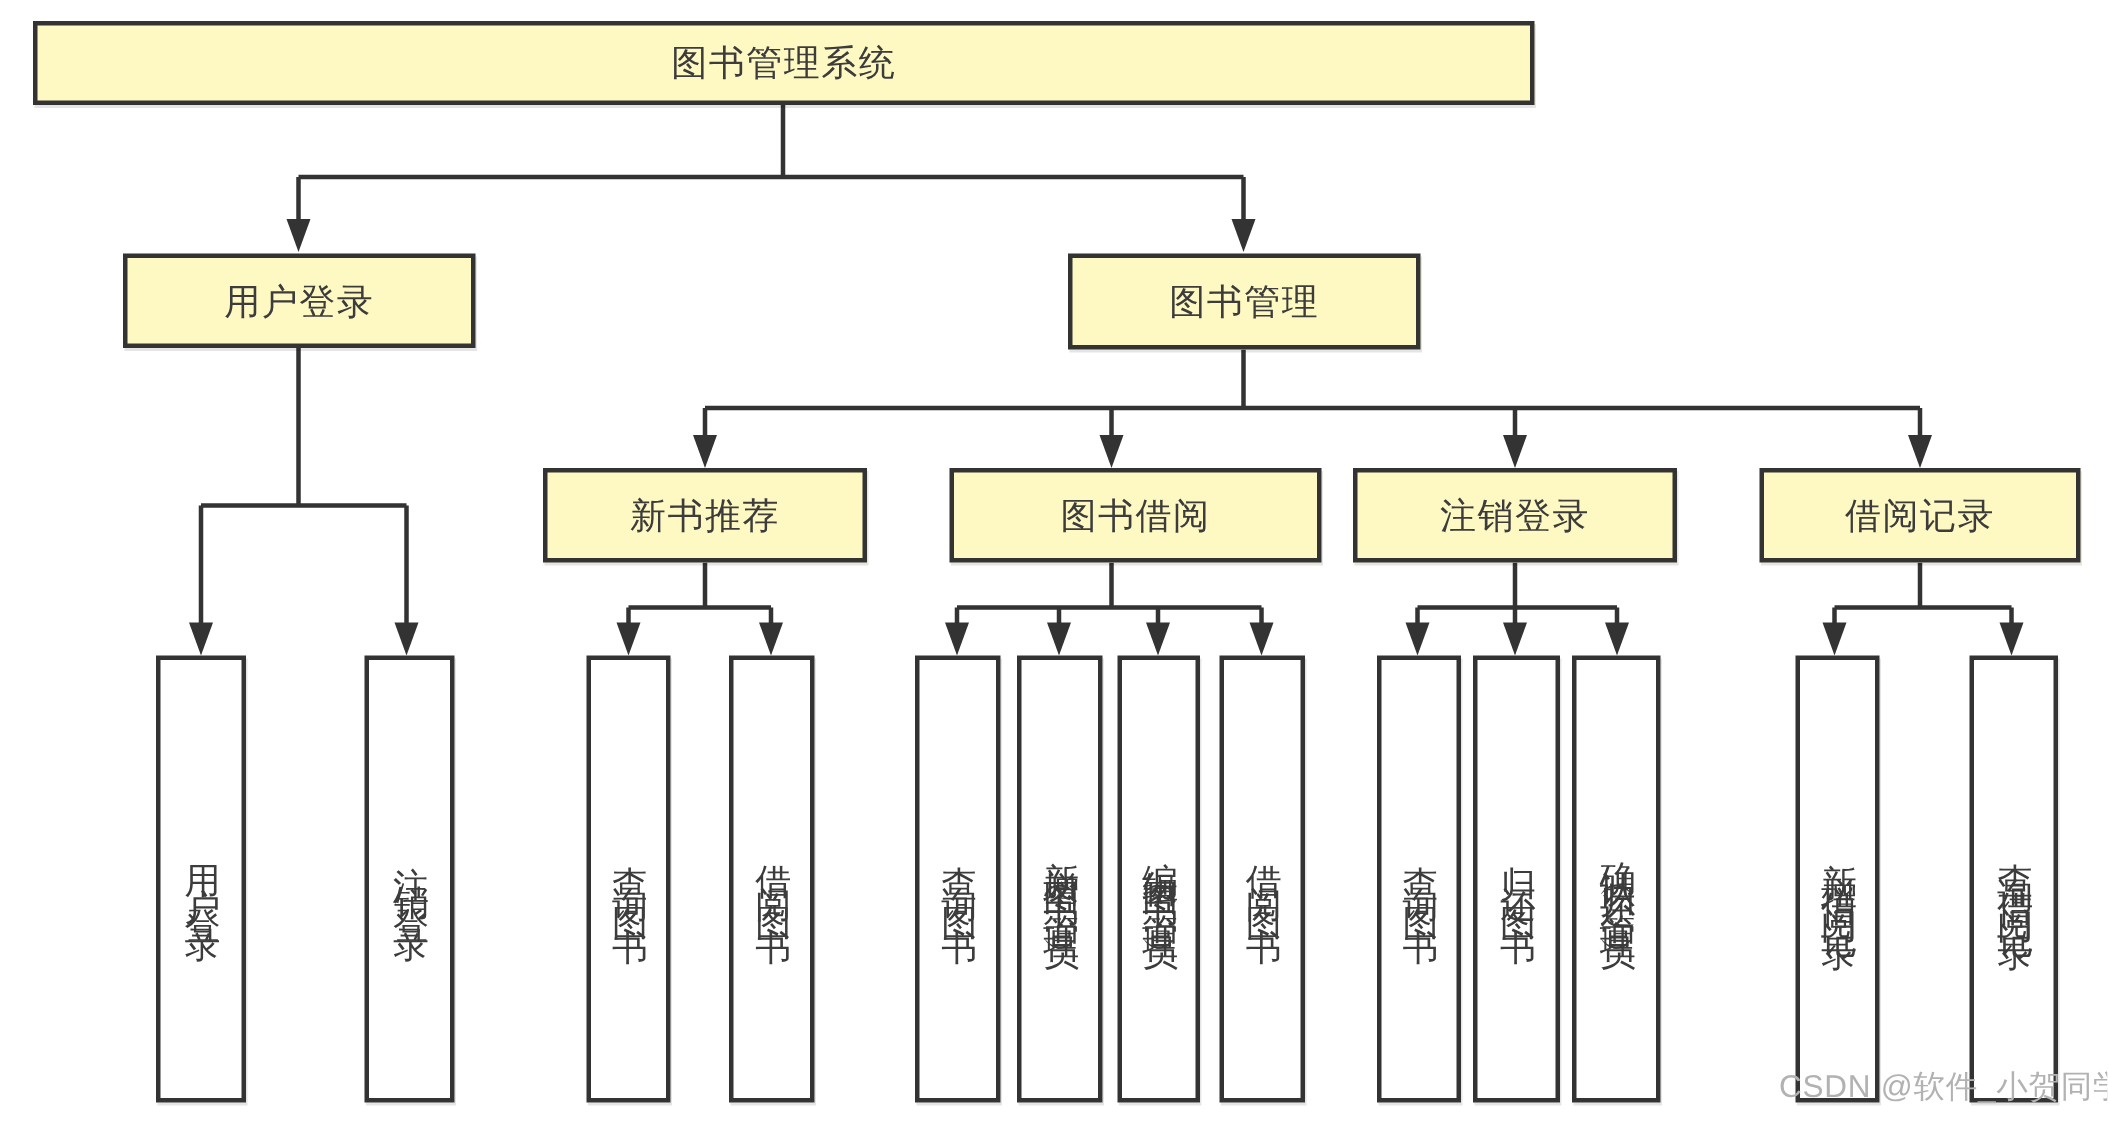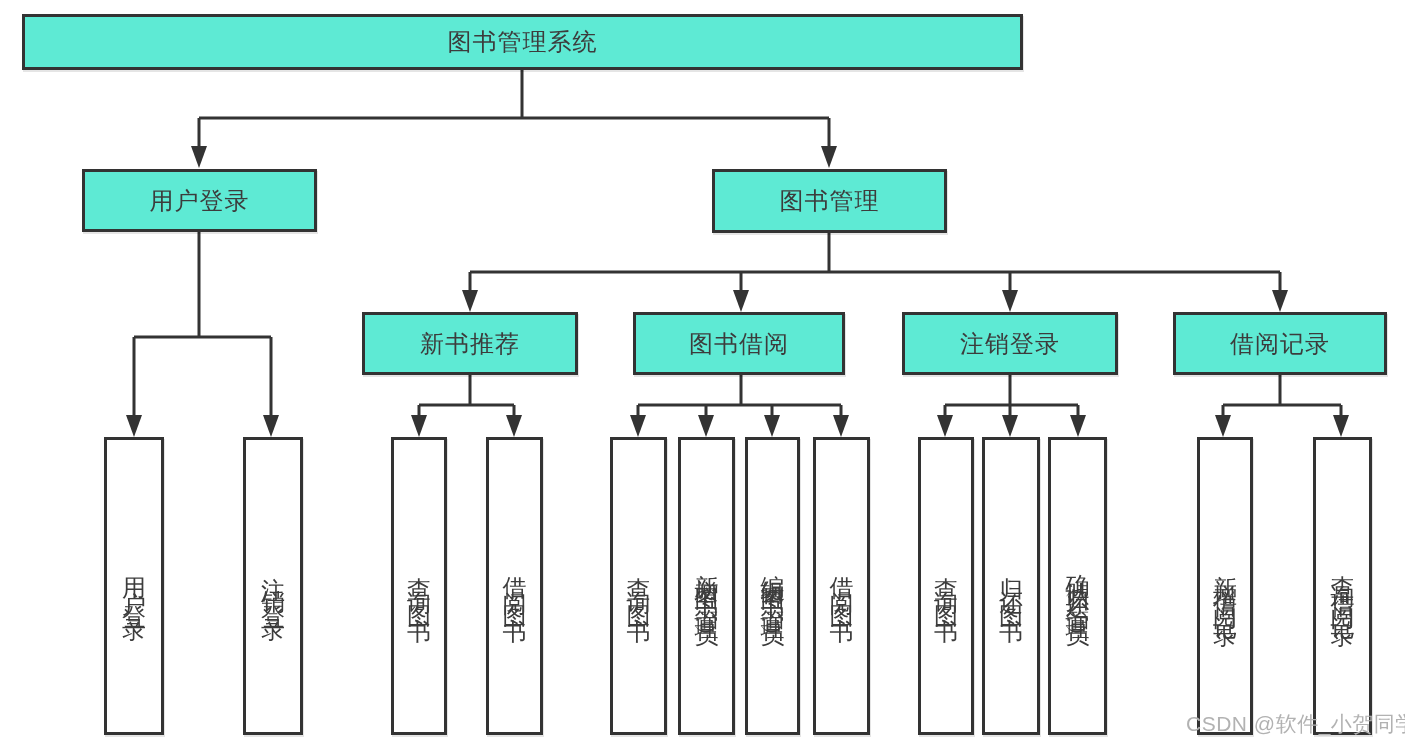--- a/index.html
+++ b/index.html
@@ -14,21 +14,21 @@
   svg.connectors {
     position: absolute;
     left: 0; top: 0;
     width: 1405px; height: 747px;
     pointer-events: none;
   }
   .node {
     position: absolute;
     box-sizing: border-box;
     border: 3px solid #333333;
-    background: #5eead4;
+    background: #fef9c3;
     display: flex;
     align-items: center;
     justify-content: center;
     color: #3c3c3c;
     font-size: 24px;
     letter-spacing: 1px;
     box-shadow: 1px 2px 0 rgba(0,0,0,0.10);
   }
   .leaf {
     position: absolute;
@@ -51,21 +51,21 @@
   }
   .sp-wide  span { letter-spacing: 14px; }
   .sp-mid   span { letter-spacing: 10px; }
   .sp-tight span { letter-spacing: 7px; }
 
   
   .n-root   { left: 22px;   top: 14px;  width: 1001px; height: 56px; }
   .n-login  { left: 82px;   top: 169px; width: 235px;  height: 63px; }
   .n-mgmt   { left: 712px;  top: 169px; width: 235px;  height: 64px; }
   .n-rec    { left: 362px;  top: 312px; width: 216px;  height: 63px; }
-  .n-borrow { left: 633px;  top: 312px; width: 212px;  height: 63px; }
+  .n-borrow { left: 633px;  top: 312px; width: 248px;  height: 63px; }
   .n-cur    { left: 902px;  top: 312px; width: 216px;  height: 63px; }
   .n-hist   { left: 1173px; top: 312px; width: 214px;  height: 63px; }
 
   .l-1  { left: 104px;  width: 60px; }
   .l-2  { left: 243px;  width: 60px; }
   .l-3  { left: 391px;  width: 56px; }
   .l-4  { left: 486px;  width: 57px; }
   .l-5  { left: 610px;  width: 57px; }
   .l-6  { left: 678px;  width: 57px; }
   .l-7  { left: 745px;  width: 55px; }

